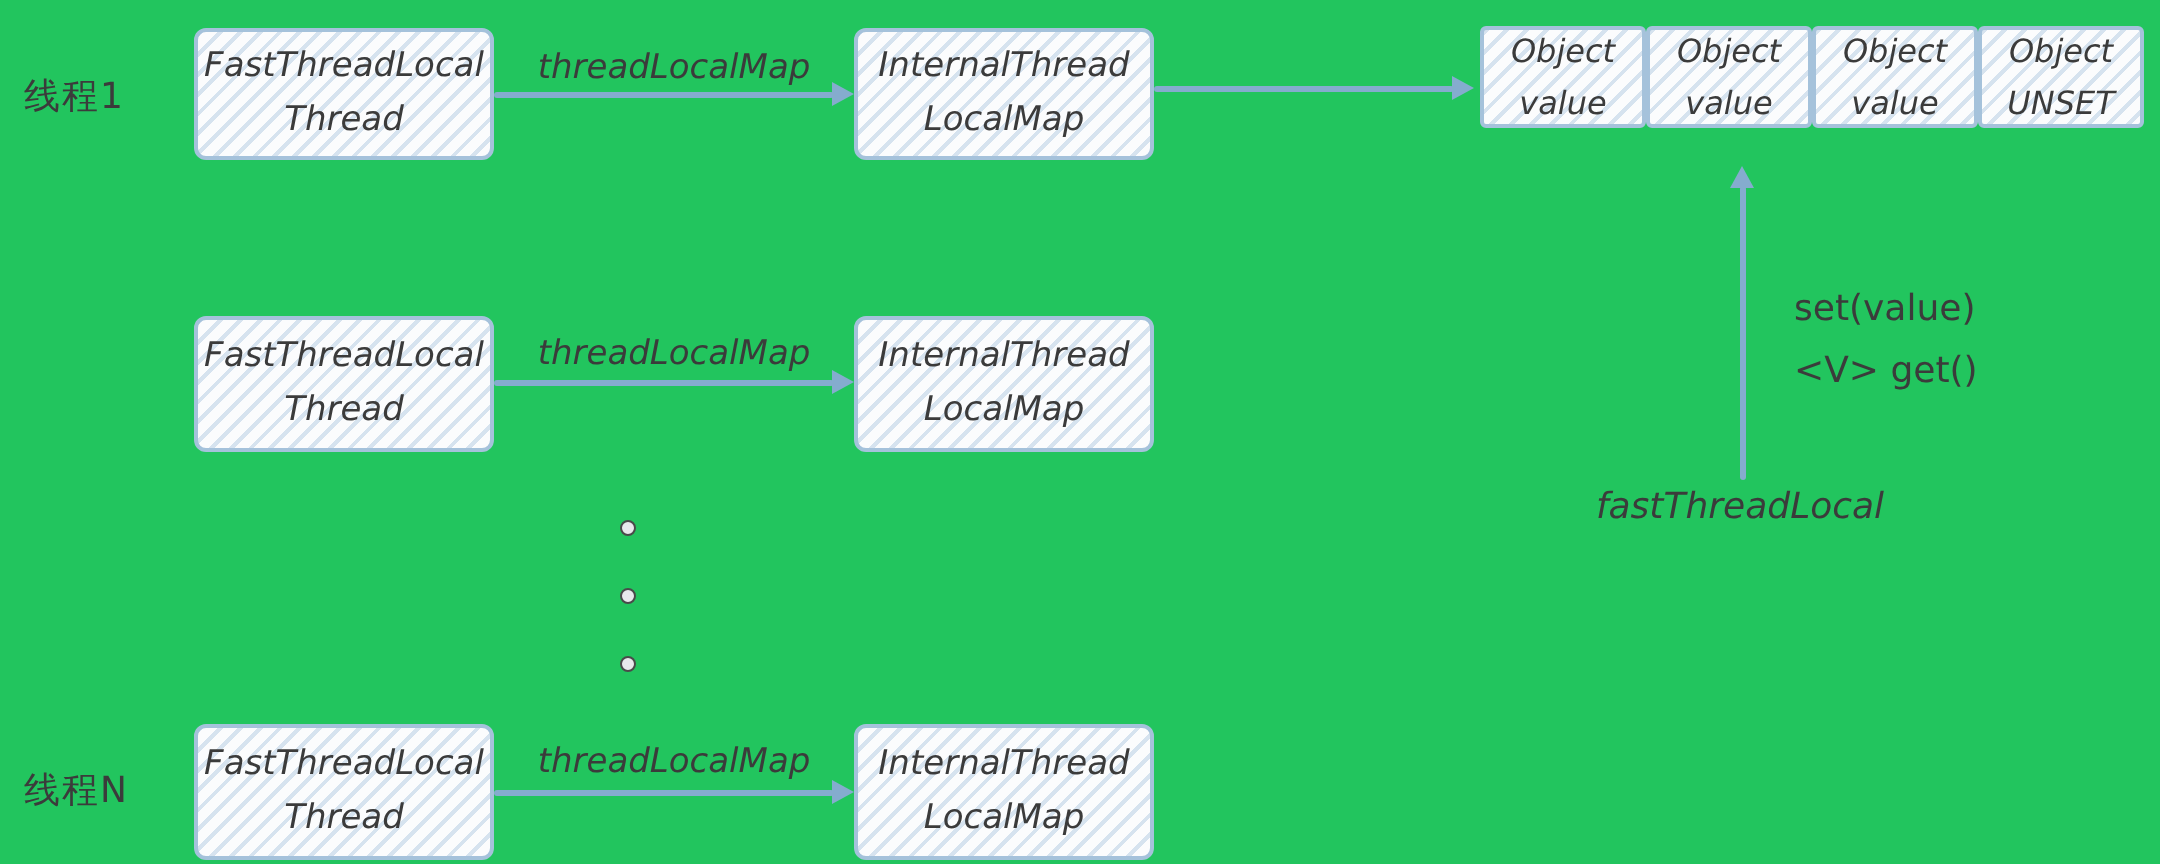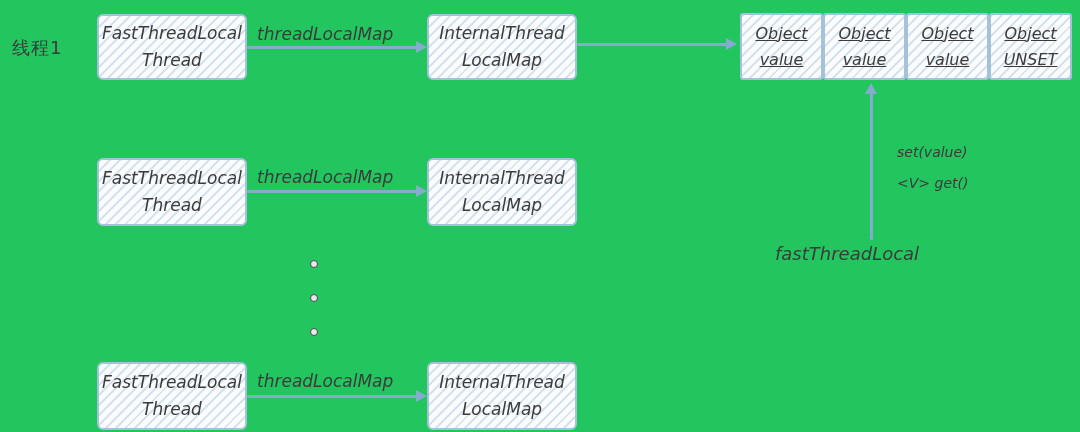--- a/index.html
+++ b/index.html
@@ -38,20 +38,21 @@
     color:#3b3b3b;
     font-size:18px;
     width:80px;
     letter-spacing:1px;
   }
   .edge-label{
     position:absolute;
     color:#3b3b3b;
     font-style:italic;
     font-size:17px;
+    text-align:center;
   }
   
   .harrow{
     position:absolute;
     height:3px;
     background:#85acce;
     border-radius:2px;
   }
   .harrow::after{
     content:"";
@@ -78,42 +79,40 @@
     border-right:6.5px solid transparent;
   }
   
   .cell-row{
     position:absolute;
     left:740px;top:13px;
     display:flex;
   }
   .cell{
     position:static;
-    width:83px;height:67px;
+    width:83px;height:51px;
     border-radius:3px;
     font-size:16px;
     line-height:26px;
     flex:0 0 auto;
-    text-decoration:underline;
   }
   
   .dot{
     position:absolute;
     width:6px;height:6px;
     border:1.6px solid #4a4a4a;
     border-radius:50%;
     background:#e8e9ec;
     left:310px;
   }
   .method-label{
     position:absolute;
     left:897px;
     color:#3b3b3b;
-    font-style:italic;
-    font-size:14px;
+    font-size:18px;
   }
 </style>
 </head>
 <body>
 
 <div class="canvas">
 
   <div class="thread-label" style="left:12px;top:36px;">线程1</div>
 
   <div class="sketch-box node-fast" style="left:97px;top:14px;">
@@ -166,20 +165,21 @@
 
   <div class="sketch-box node-internal" style="left:427px;top:158px;height:68px;">
     <span>InternalThread</span>
     <span>LocalMap</span>
   </div>
 
   <div class="dot" style="top:260px;"></div>
   <div class="dot" style="top:294px;"></div>
   <div class="dot" style="top:328px;"></div>
 
+  <div class="thread-label" style="left:12px;top:383px;">线程N</div>
 
   <div class="sketch-box node-fast" style="left:97px;top:362px;height:68px;">
     <span>FastThreadLocal</span>
     <span>Thread</span>
   </div>
 
   <div class="edge-label" style="left:257px;top:371px;width:160px;">threadLocalMap</div>
   <div class="harrow" style="left:247px;top:395px;width:170px;"></div>
 
   <div class="sketch-box node-internal" style="left:427px;top:362px;height:68px;">

